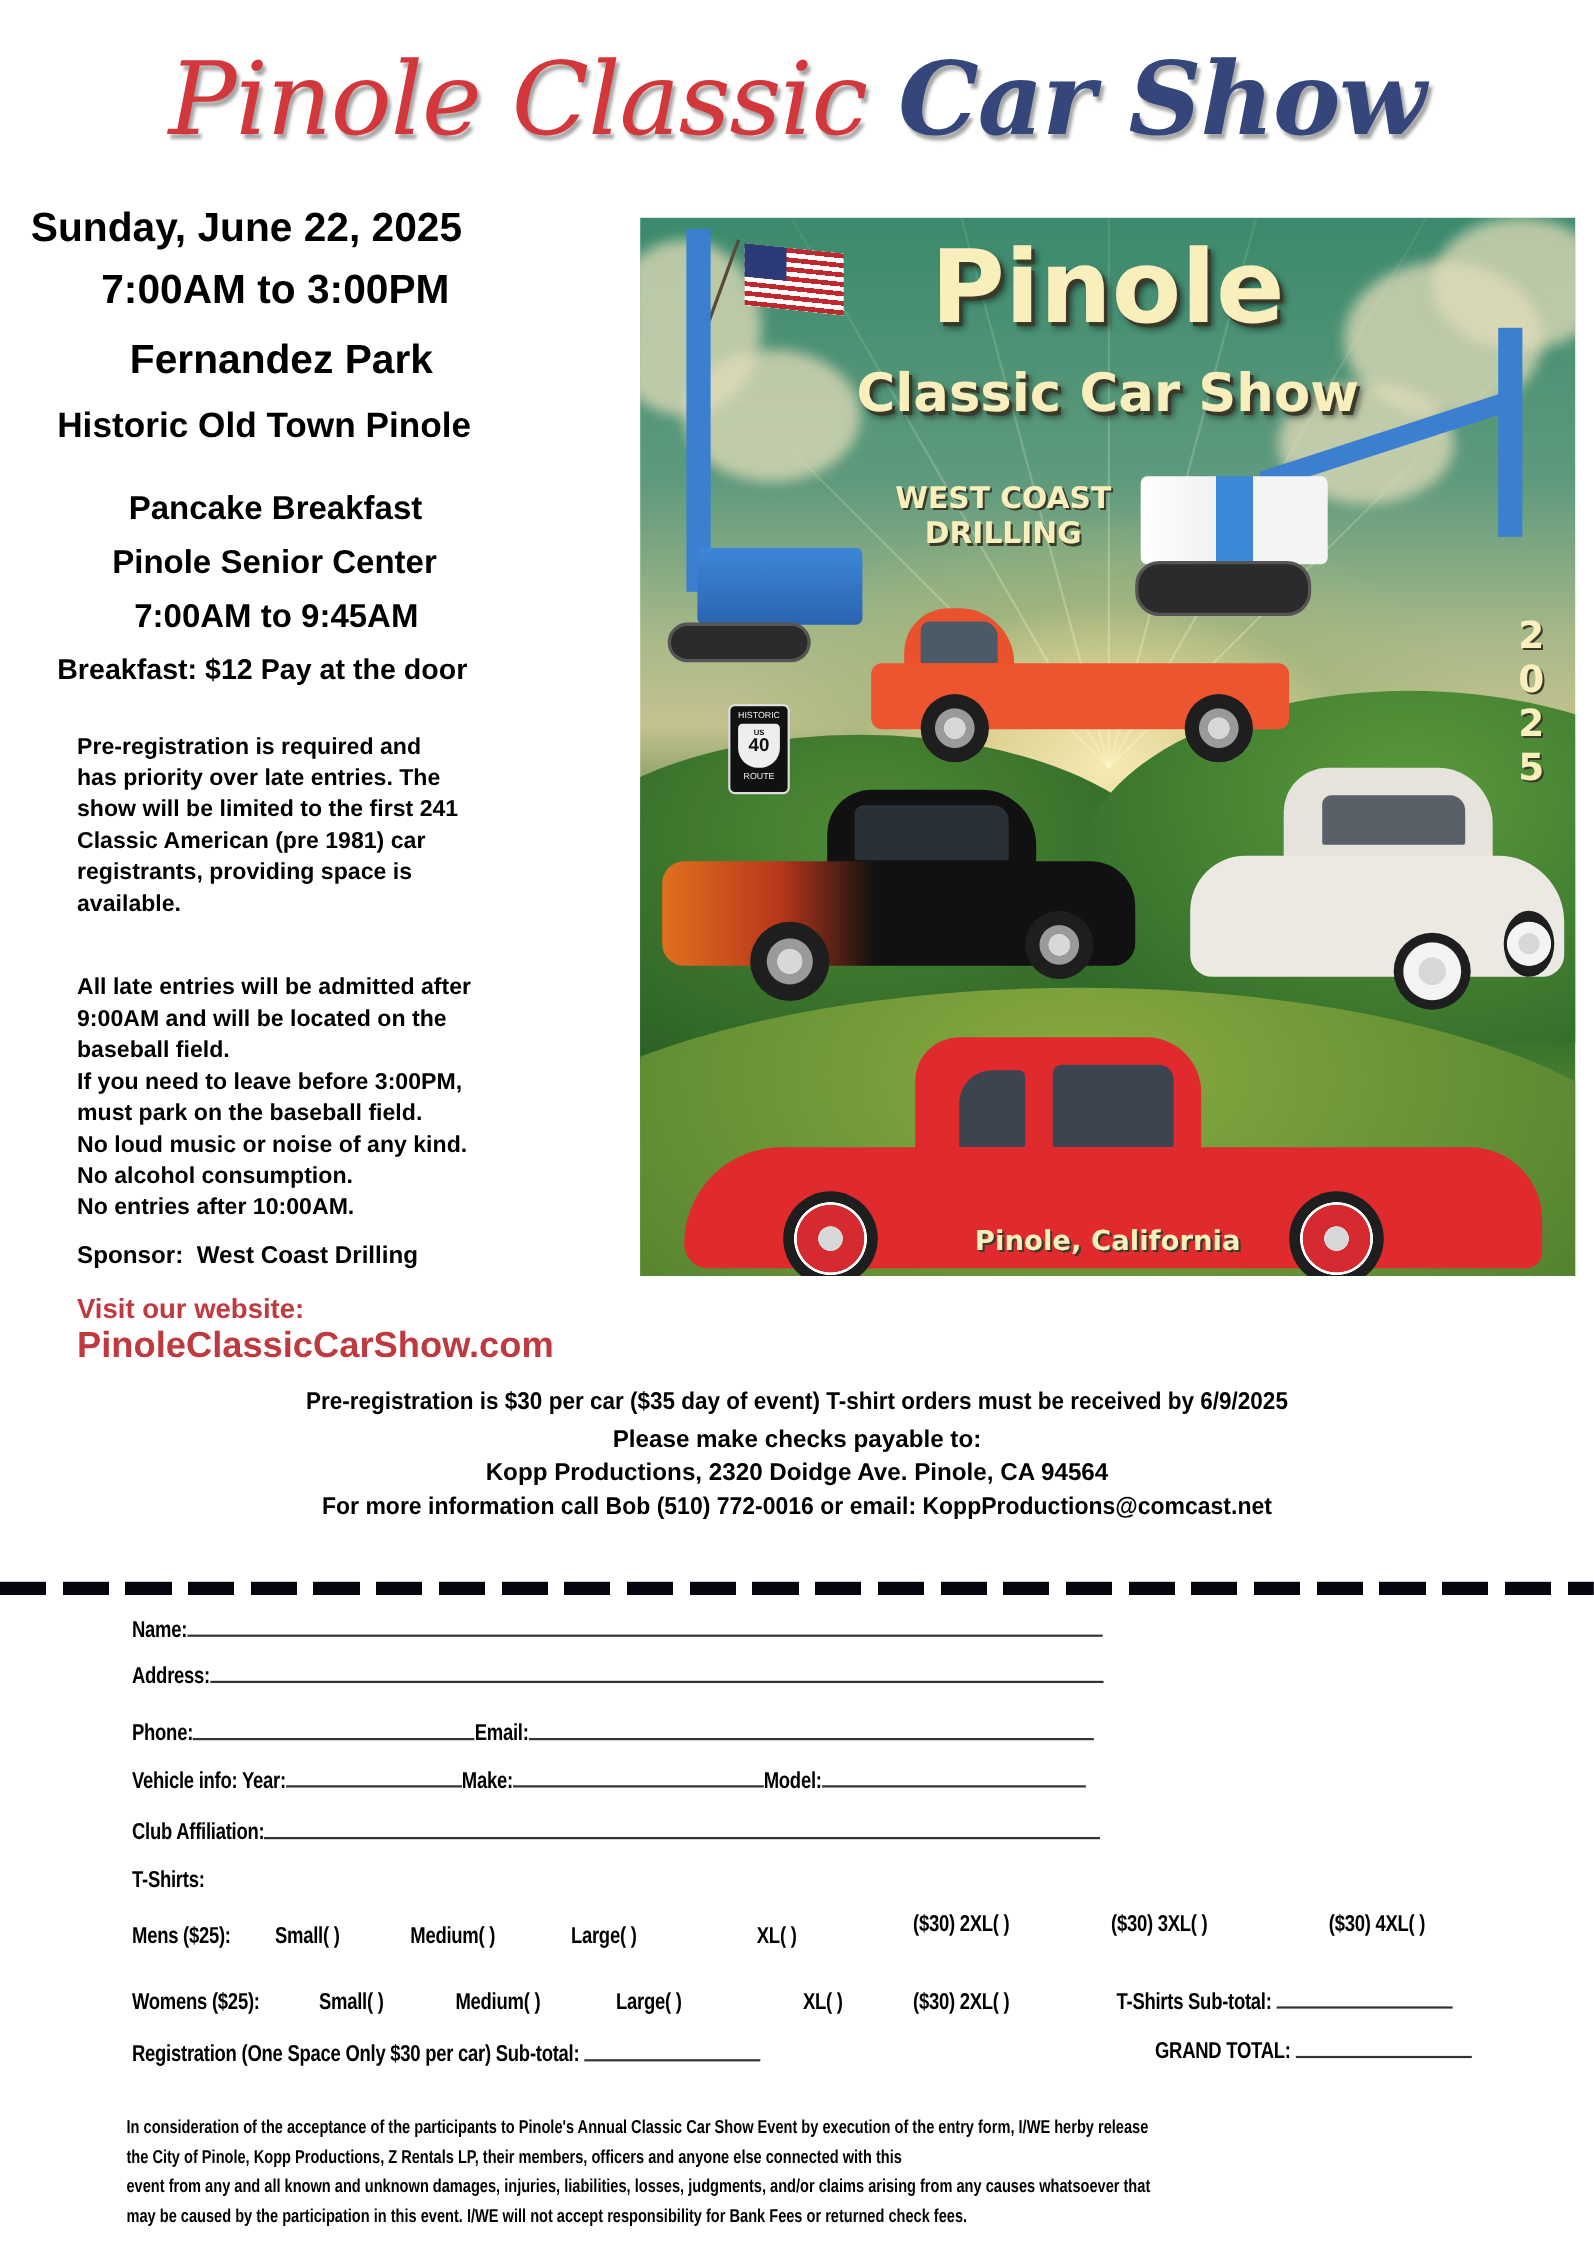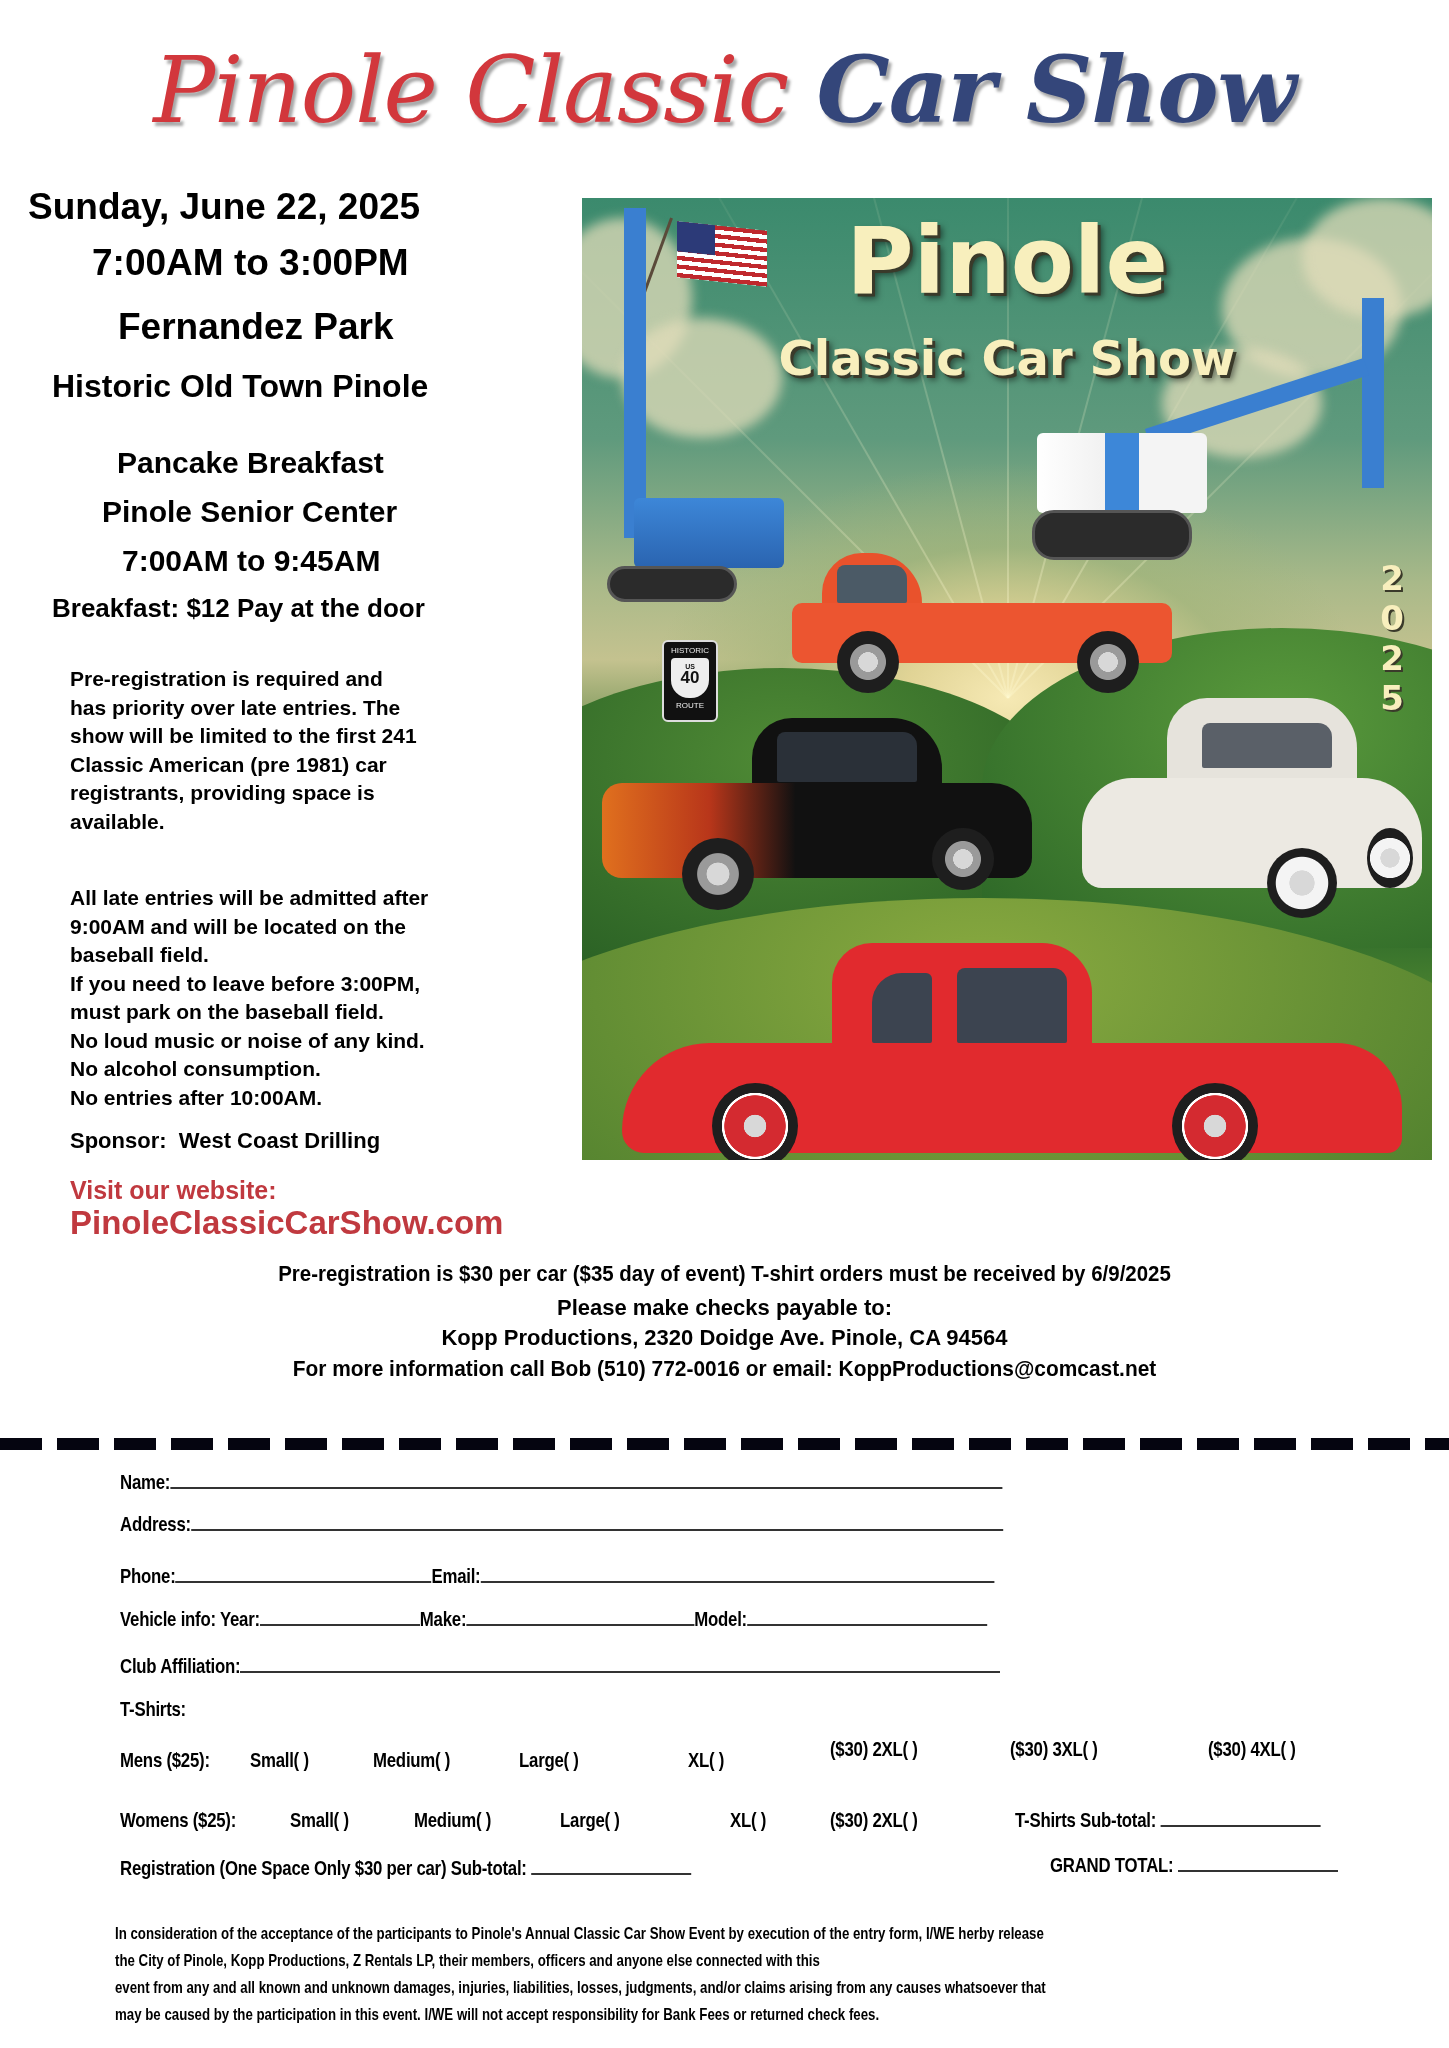--- a/index.html
+++ b/index.html
@@ -145,20 +145,22 @@
   <div class="machine-body" style="left:52px; top:300px; width:150px; height:70px;"></div>
   <div class="track" style="left:25px; top:368px; width:130px; height:36px;"></div>
 
   <div class="rig" style="left:780px; top:100px; width:22px; height:190px;"></div>
   <div class="rig" style="left:560px; top:195px; width:230px; height:18px; transform: rotate(-18deg);"></div>
   <div class="machine-body white" style="left:455px; top:235px; width:170px; height:80px;"></div>
   <div class="track" style="left:450px; top:312px; width:160px; height:50px;"></div>
 
   <div class="poster-title poster-pinole">Pinole</div>
   <div class="poster-title poster-sub">Classic Car Show</div>
+  <div class="wcd">WEST COAST
+DRILLING</div>
 
   <div class="year-vert">
     <div>2</div>
     <div>0</div>
     <div>2</div>
     <div>5</div>
   </div>
 
   <div class="route-sign">
     <div>HISTORIC</div>
@@ -192,20 +194,21 @@
 
   <div class="car" style="left:40px; top:745px; width:780px; height:225px;">
     <div class="car-roof" style="left:210px; top:0; width:260px; height:120px; background:#e12a2e;"></div>
     <div class="win" style="left:250px; top:30px; width:60px; height:70px; background:#3c4450; border-radius:30px 6px 2px 2px;"></div>
     <div class="win" style="left:335px; top:25px; width:110px; height:75px; background:#3c4450;"></div>
     <div class="car-body" style="left:0; top:100px; width:780px; height:110px; background:#e12a2e; border-radius:120px 90px 20px 30px;"></div>
     <div class="wheel red" style="left:90px; top:140px; width:86px; height:86px;"></div>
     <div class="wheel red" style="left:550px; top:140px; width:86px; height:86px;"></div>
   </div>
 
+  <div class="poster-foot">Pinole, California</div>
 </div>
 
 <div class="info" style="top:1261px; transform:scaleX(0.93);">Pre-registration is $30 per car ($35 day of event) T-shirt orders must be received by 6/9/2025</div>
 <div class="info" style="top:1295px;">Please make checks payable to:</div>
 <div class="info" style="top:1325px;">Kopp Productions, 2320 Doidge Ave. Pinole, CA 94564</div>
 <div class="info" style="top:1356px; transform:scaleX(0.95);">For more information call Bob (510) 772-0016 or email: KoppProductions@comcast.net</div>
 
 <div class="cutline"></div>
 
 <div>

